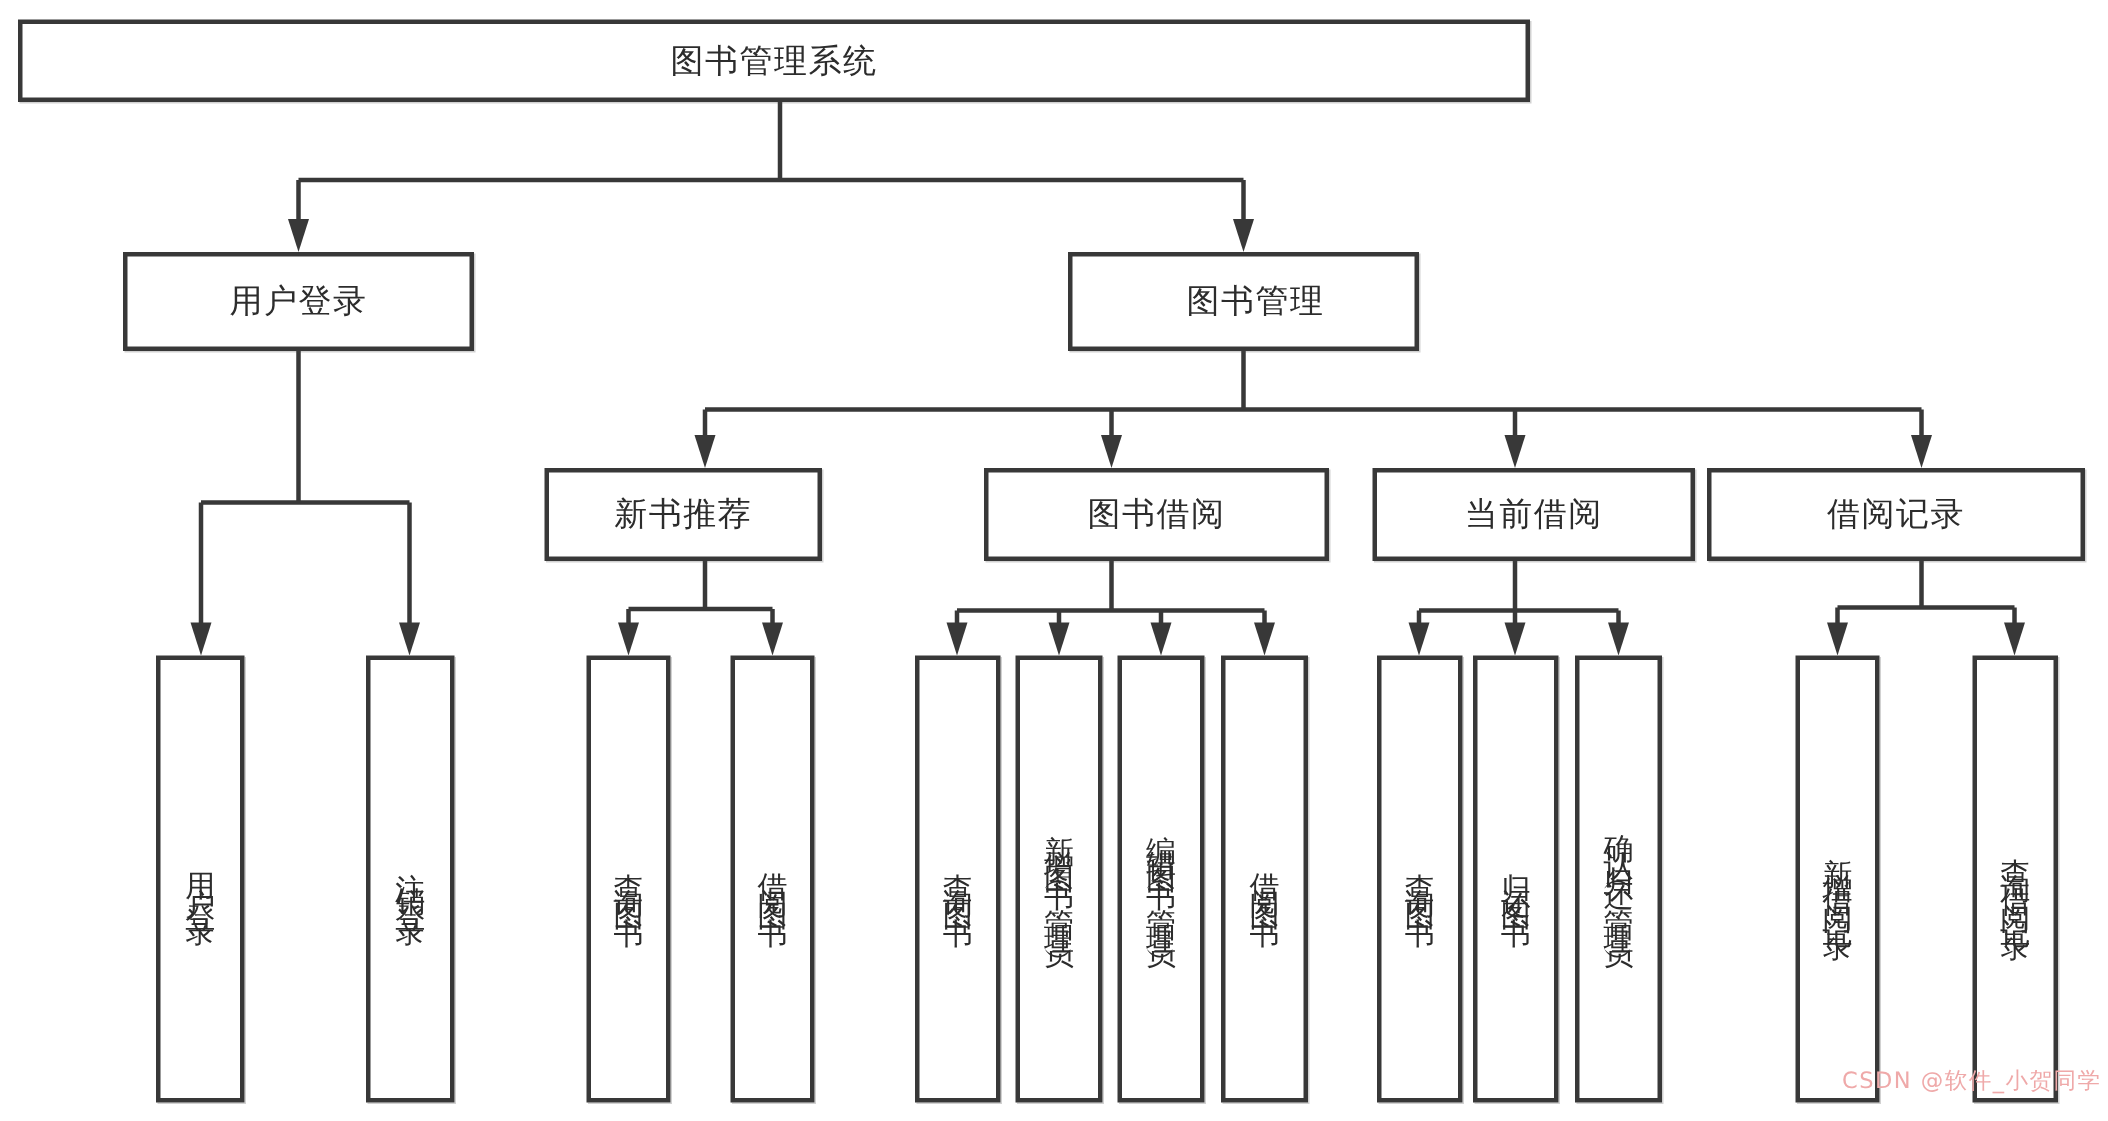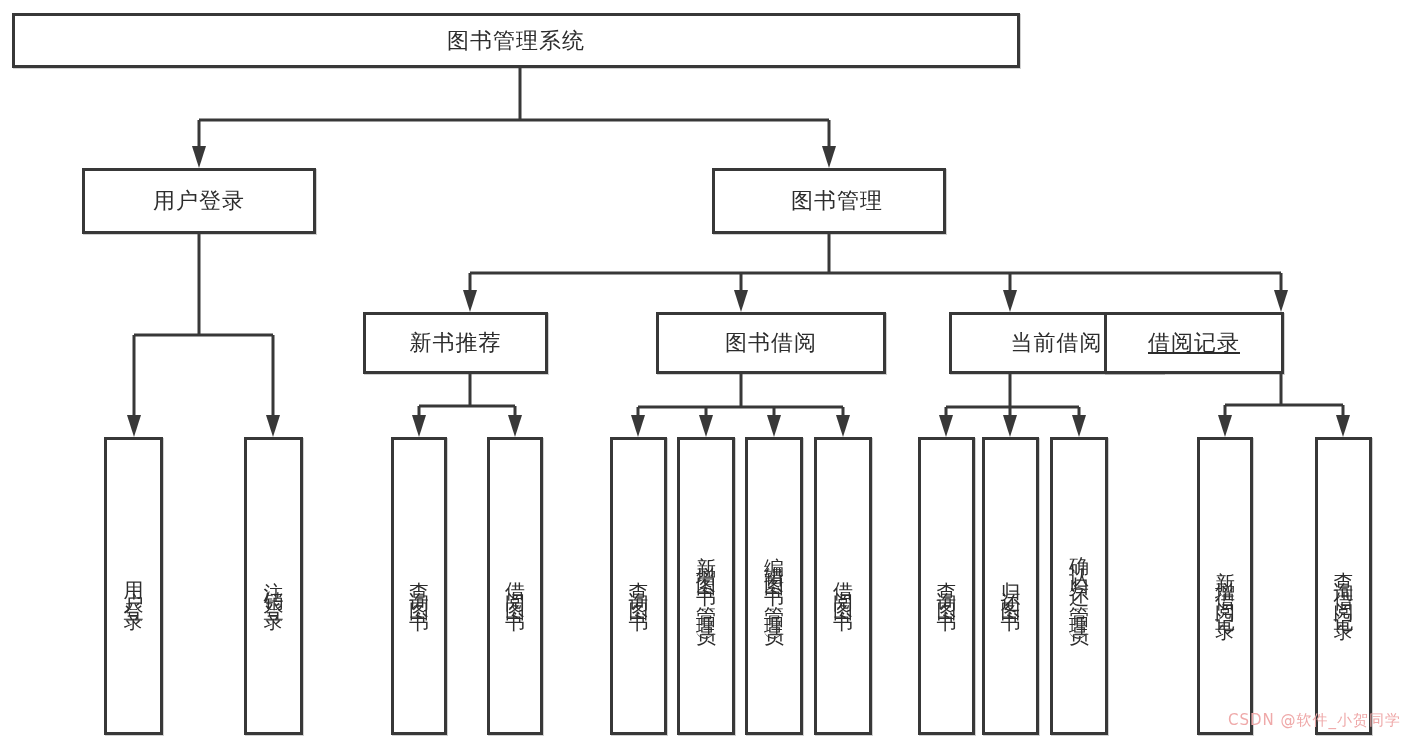--- a/index.html
+++ b/index.html
@@ -113,24 +113,24 @@
   <div class="box" style="left:712px; top:168px; width:234px; height:66px;padding-left:16px;">
     <span class="hlabel">图书管理</span>
   </div>
 
   <div class="box" style="left:363px; top:312px; width:185px; height:62px;">
     <span class="hlabel">新书推荐</span>
   </div>
   <div class="box" style="left:624px; top:312px; width:230px; height:62px;margin-left:32px;">
     <span class="hlabel">图书借阅</span>
   </div>
-  <div class="box" style="left:949px; top:312px; width:215px; height:62px;">
+  <div class="box" style="left:915px; top:312px; width:215px; height:62px;">
     <span class="hlabel">当前借阅</span>
   </div>
-  <div class="box" style="left:1104px; top:312px; width:180px; height:62px;text-decoration:underline;">
+  <div class="box" style="left:1138px; top:312px; width:252px; height:62px;">
     <span class="hlabel">借阅记录</span>
   </div>
 
   <div class="box vbox" style="left:104px; top:437px; width:59px; height:298px;">
     <span class="vlabel">用户登录</span>
   </div>
   <div class="box vbox" style="left:244px; top:437px; width:59px; height:298px;">
     <span class="vlabel">注销登录</span>
   </div>
 

